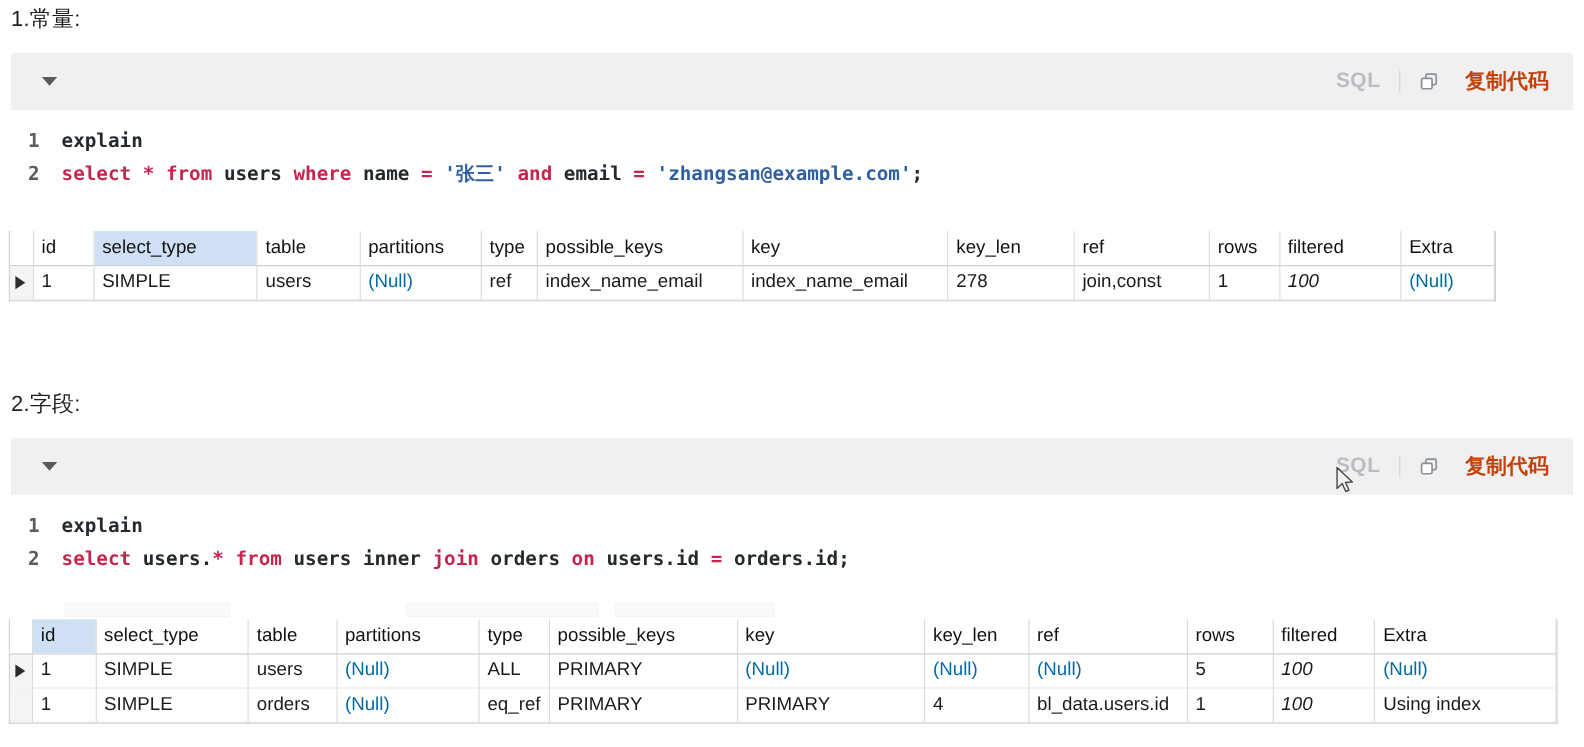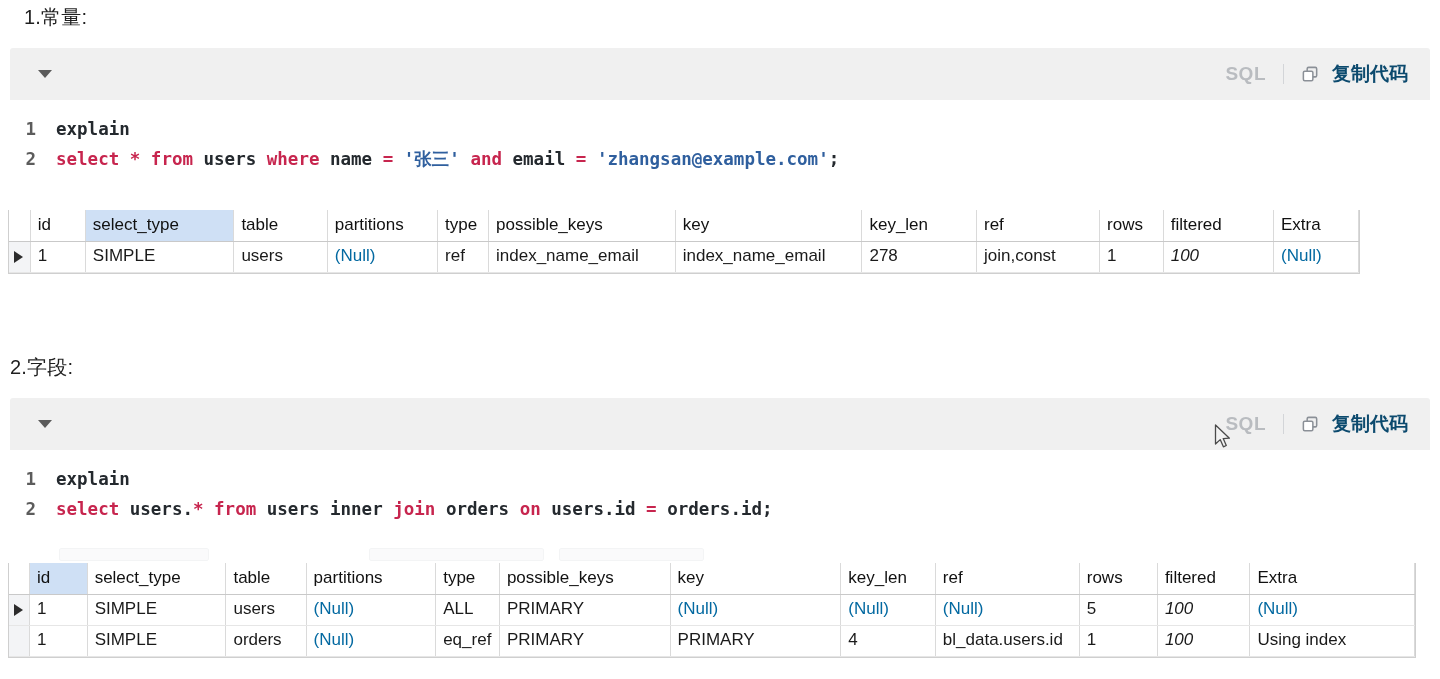--- a/index.html
+++ b/index.html
@@ -13,21 +13,21 @@
   .page { position: relative; width: 1440px; height: 679px; background:#fff; }
 
   
   .section-title {
     position: absolute;
     font-size: 20px;
     color: #1f1f1f;
     letter-spacing: .2px;
     white-space: nowrap;
   }
-  #title-1 { left: 24px; top: 4px; }
+  #title-1 { left: 10px; top: 4px; }
   #title-2 { left: 10px; top: 354px; }
 
   
   .codeblock {
     position: absolute;
     left: 10px;
     width: 1420px;
     background: #ffffff;
     border-radius: 3px;
     overflow: visible;
@@ -65,23 +65,23 @@
     letter-spacing: .5px;
     padding-right: 17px;
     position: relative;
   }
   .hdr-divider {
     width: 1px; height: 20px;
     background: #d3d5d8;
     margin-right: 17px;
   }
   .copy-btn {
-    display: flex; align-items: center; gap: 12px;
+    display: flex; align-items: center; gap: 23px;
     font-size: 19px;
-    color: #0c4a6e;
+    color: #c2410c;
     cursor: pointer;
     white-space: nowrap;
   }
   .copy-ico { width: 19px; height: 19px; display:block; }
 
   .code-body {
     background: #ffffff;
     padding: 14px 0 16px 0;
     font-family: "DejaVu Sans Mono", monospace;
     font-size: 17.5px;

